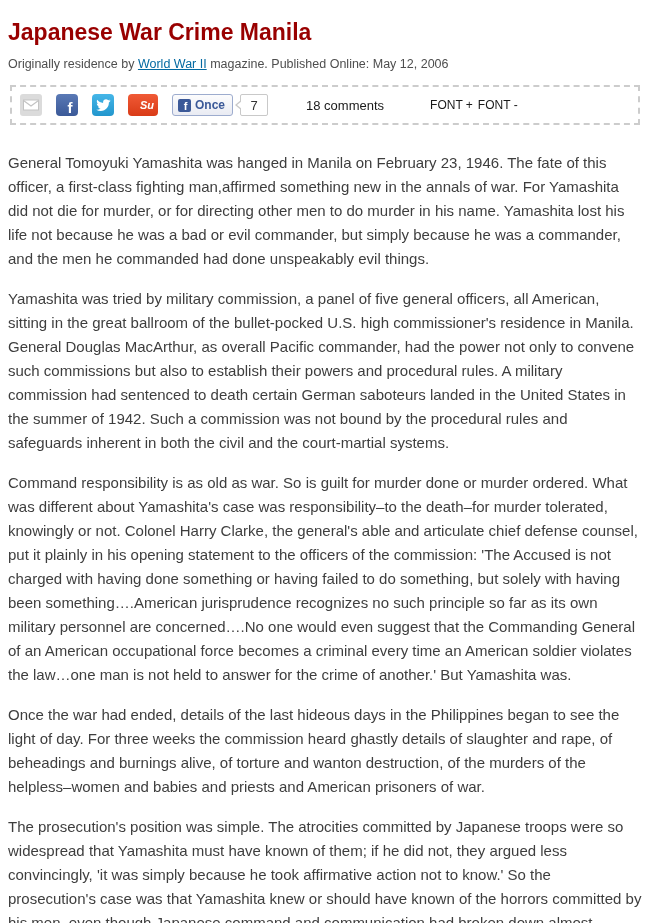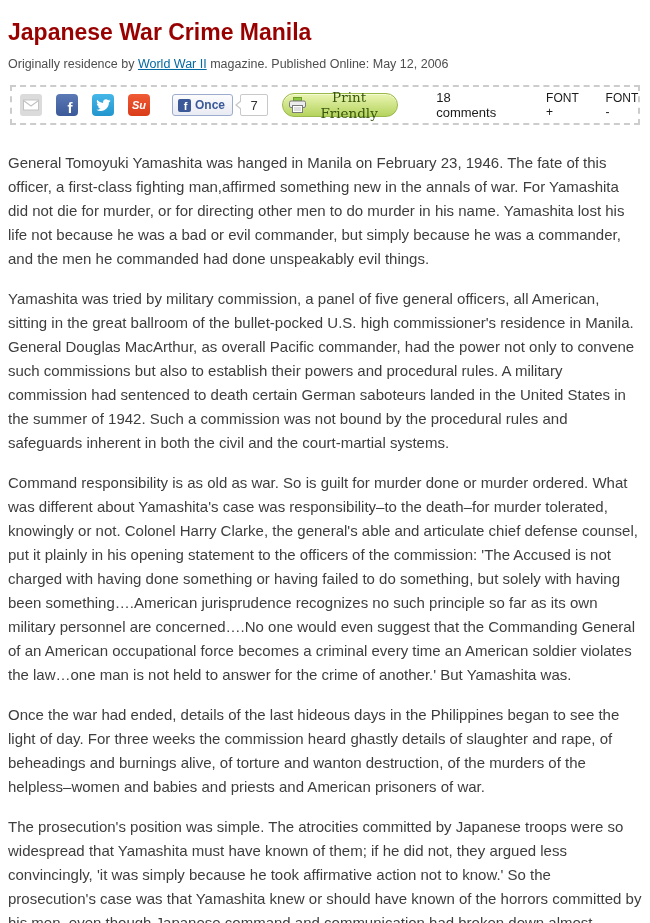--- a/index.html
+++ b/index.html
@@ -12,36 +12,36 @@
   .byline a{color:#0369a1;text-decoration:underline;cursor:pointer;}
 
   
   .toolbar{margin:14px 2px 0 2px;border:2px dashed #cccccc;height:36px;display:flex;align-items:center;padding-left:8px;background:#fff;}
   .share-icons{display:flex;align-items:center;gap:14px;}
   .share-icons a{display:block;width:22px;height:22px;cursor:pointer;}
   .icon-box{width:22px;height:22px;border-radius:4px;display:flex;align-items:center;justify-content:center;}
   .fb{background:linear-gradient(#5a79b5,#3b5998);color:#fff;font-weight:bold;font-size:15px;}
   .fb span{position:relative;top:2px;left:3px;}
   .tw{background:linear-gradient(#45b6e8,#2296cd);}
-  .su{background:linear-gradient(#f05a36,#d93b17);color:#fff;font-weight:bold;font-style:italic;font-size:11px;}
+  .su{background:linear-gradient(#f05a36,#d93b17);color:#fff;font-weight:bold;font-style:italic;font-size:11px;padding-left:8px;}
 
   
   .like-group{display:flex;align-items:center;margin-left:22px;}
   .like-btn{display:flex;align-items:center;gap:4px;height:22px;padding:0 7px 0 5px;border:1px solid #9dacce;border-radius:3px;background:linear-gradient(#fcfcfd,#e9ebf3);color:#3b5998;font-weight:bold;font-size:12px;font-family:"Liberation Sans",sans-serif;cursor:pointer;}
   .fmini{width:13px;height:13px;border-radius:2px;background:#3b5998;color:#fff;font-size:11px;font-weight:bold;display:flex;align-items:center;justify-content:center;}
   .fmini span{position:relative;top:1px;left:1px;}
   .like-count{position:relative;margin-left:7px;height:20px;min-width:26px;border:1px solid #c9c9c9;border-radius:2px;background:#fff;color:#333;font-size:13px;display:flex;align-items:center;justify-content:center;}
   .like-count::before{content:"";position:absolute;left:-6px;top:5px;border:5px solid transparent;border-left:none;border-right:6px solid #c9c9c9;}
   .like-count::after{content:"";position:absolute;left:-4px;top:6px;border:4px solid transparent;border-left:none;border-right:5px solid #ffffff;}
 
   
   .print-btn{display:flex;align-items:center;gap:6px;margin-left:14px;height:24px;padding:0 11px 0 6px;border:1px solid #9bb84c;border-radius:13px;background:linear-gradient(#eaf5b2,#b5d35e);color:#37570e;font-size:13.5px;font-family:"DejaVu Serif",serif;cursor:pointer;box-shadow:inset 0 1px 0 #f4fbd2;}
 
   .comments{margin-left:38px;font-size:13px;color:#1a1a1a;text-decoration:none;cursor:pointer;}
-  .font-controls{display:flex;gap:27px;margin-left:46px;font-size:12px;color:#1a1a1a;}
+  .font-controls{display:flex;gap:5px;margin-left:46px;font-size:12px;color:#1a1a1a;}
   .font-controls a{cursor:pointer;}
 
   
   .article{margin-top:26px;font-size:15px;line-height:24px;color:#3e3e3e;}
   .article p{margin:16px 0 9px 0;}
 </style>
 </head>
 <body>
 
 <div class="page">
@@ -80,32 +80,20 @@
     <div class="like-group">
       <button class="like-btn">
         <span class="fmini">
             <span>f</span>
           </span>
         <span>Once</span>
       </button>
       <div class="like-count">7</div>
     </div>
 
-    <button class="print-btn">
-      <span style="display:flex;">
-        <svg width="17" height="16" viewBox="0 0 17 16">
-          <rect x="4.5" y="0.5" width="8" height="3.5" fill="#8dc63f" stroke="#6f9b2c"></rect>
-          <rect x="0.5" y="4" width="16" height="6.5" rx="1.5" fill="#ececec" stroke="#7b7b7b"></rect>
-          <rect x="3.5" y="8.5" width="10" height="7" fill="#ffffff" stroke="#7b7b7b"></rect>
-          <line x1="5" y1="11" x2="12" y2="11" stroke="#bdbdbd"></line>
-          <line x1="5" y1="13" x2="12" y2="13" stroke="#bdbdbd"></line>
-        </svg>
-      </span>
-      <span>Print Friendly</span>
-    </button>
 
     <a class="comments">18 comments</a>
 
     <div class="font-controls">
       <a>FONT +</a>
       <a>FONT -</a>
     </div>
 
   </div>
 

